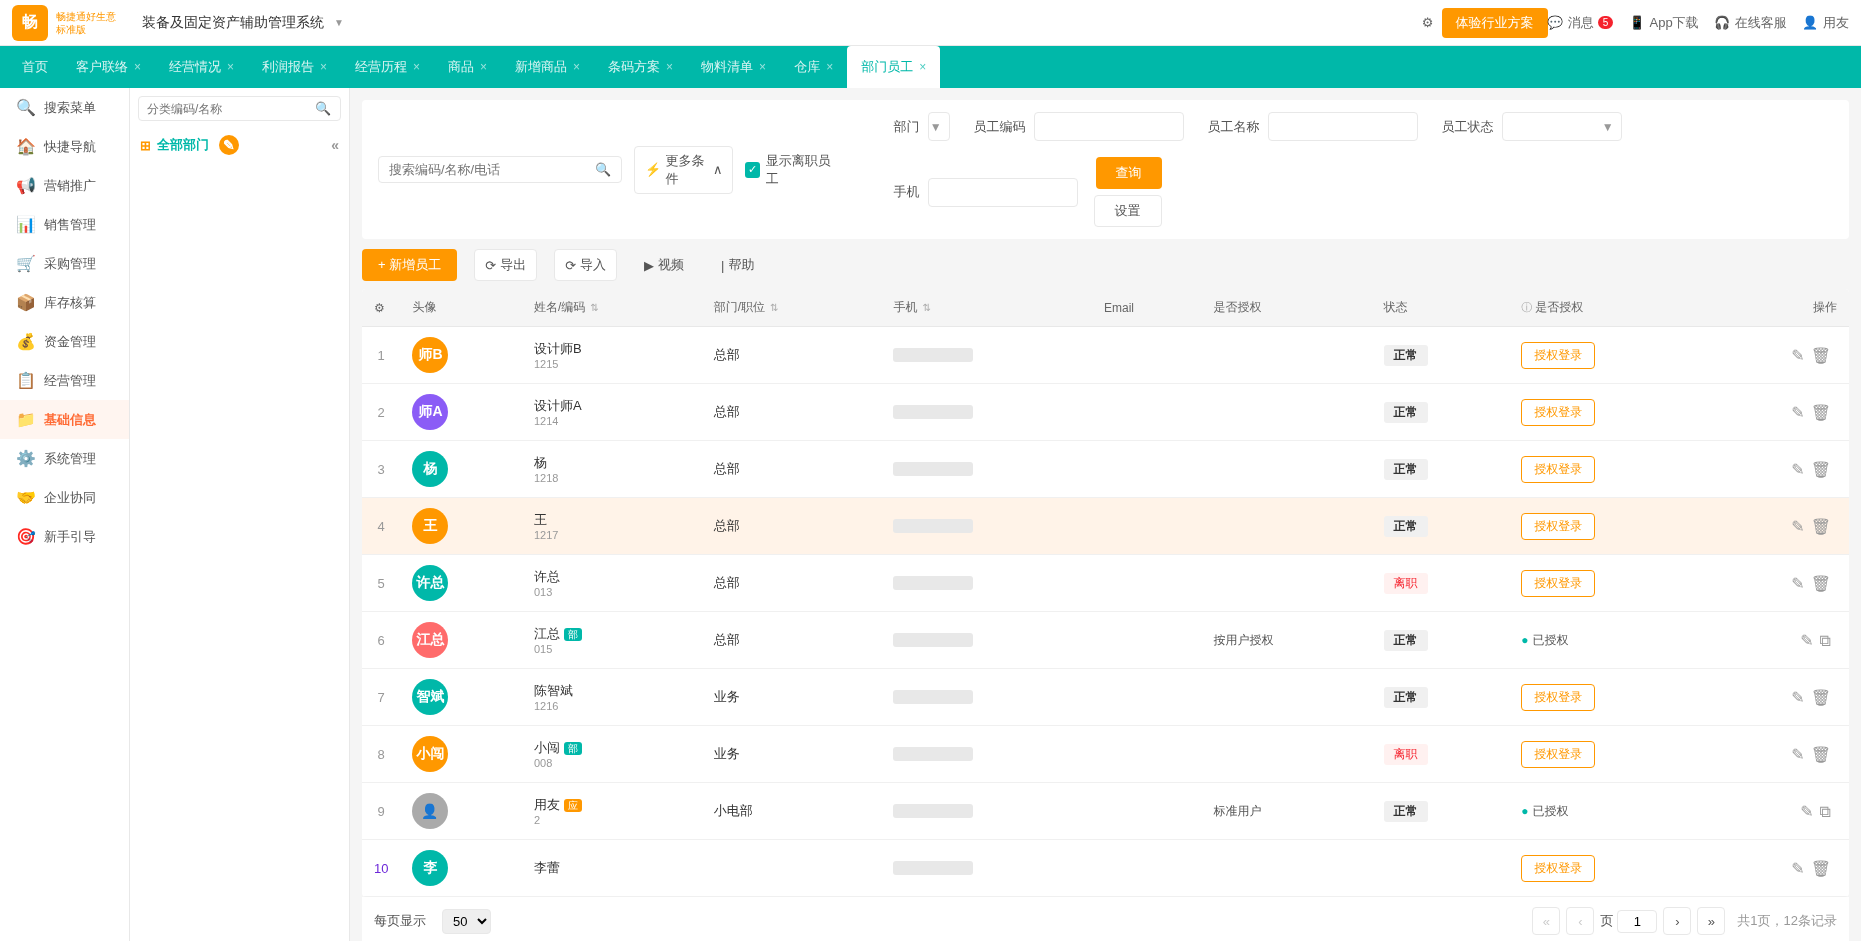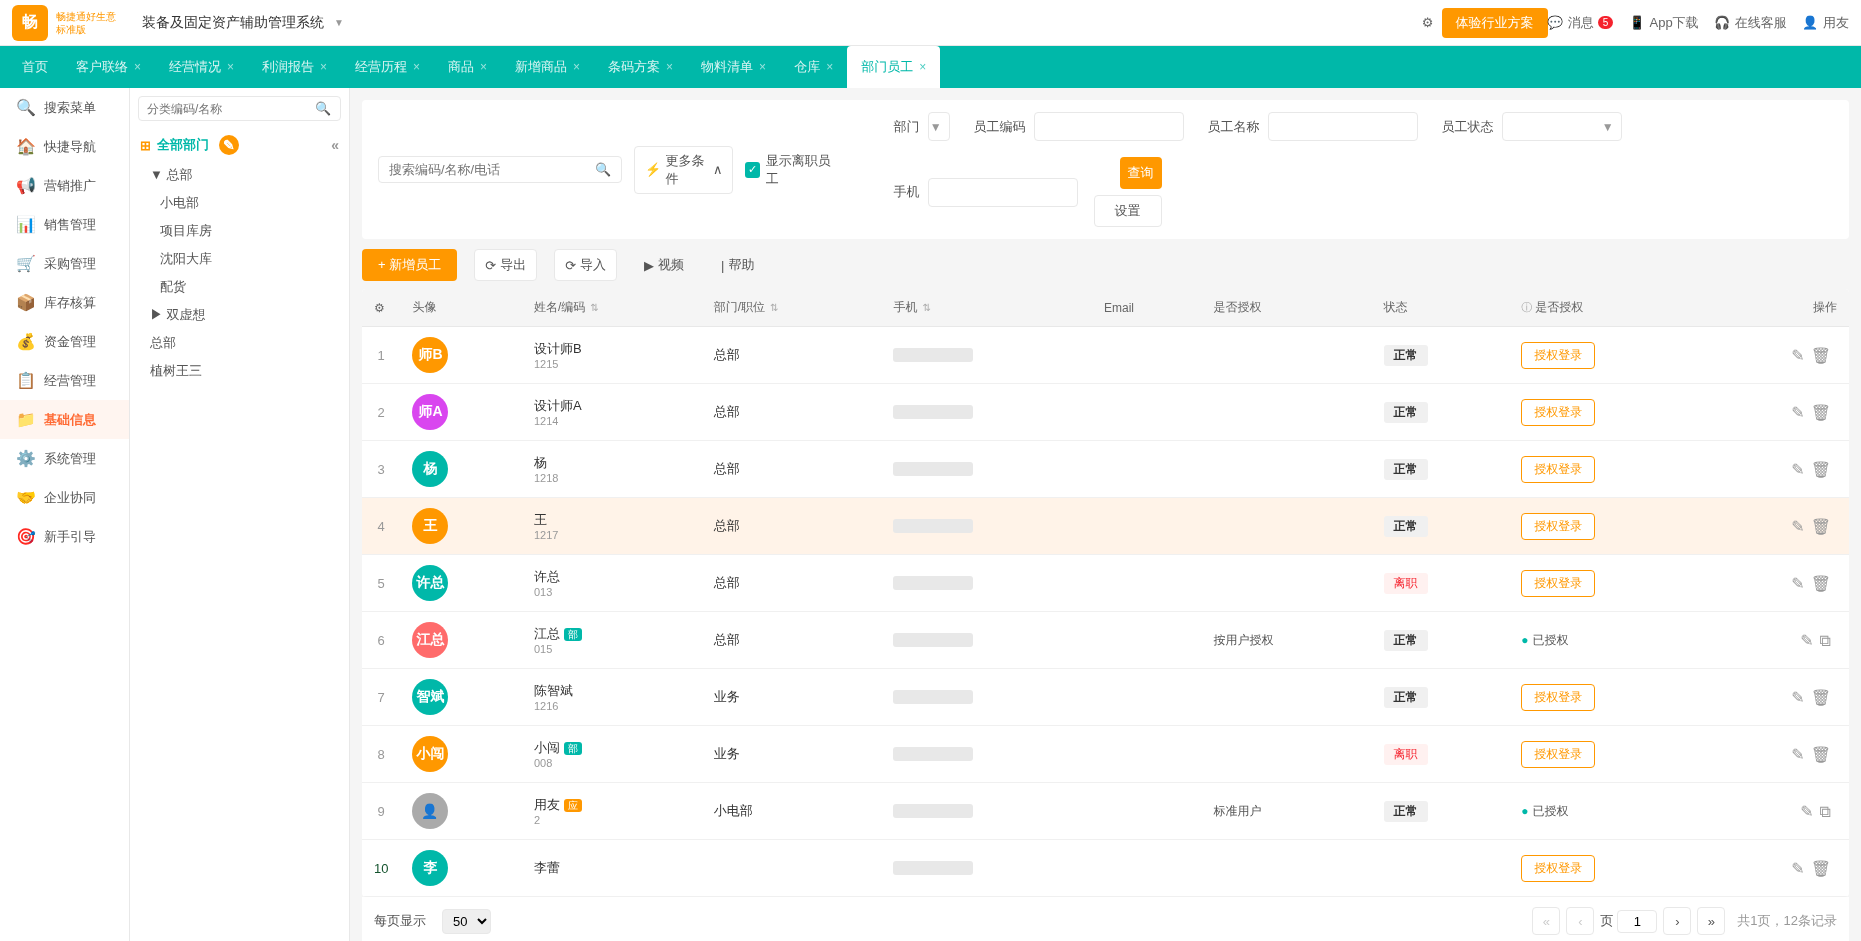--- a/index.html
+++ b/index.html
@@ -60,21 +60,21 @@
     .show-resigned { display: flex; align-items: center; gap: 6px; font-size: 13px; color: #555; cursor: pointer; }
     .checkbox-checked { width: 16px; height: 16px; background: #00b8a9; border-radius: 3px; display: flex; align-items: center; justify-content: center; color: #fff; font-size: 11px; }
     .filter-row { display: flex; align-items: center; gap: 8px; }
     .filter-label { font-size: 13px; color: #555; white-space: nowrap; width: 60px; text-align: right; }
     .filter-input { flex: 1; border: 1px solid #e8e8e8; border-radius: 4px; padding: 6px 10px; font-size: 13px; outline: none; }
     .filter-select { flex: 1; border: 1px solid #e8e8e8; border-radius: 4px; padding: 6px 10px; font-size: 13px; outline: none; background: #fff; appearance: none; position: relative; }
     .select-wrapper { flex: 1; position: relative; display: flex; align-items: center; }
     .select-wrapper select { width: 100%; border: 1px solid #e8e8e8; border-radius: 4px; padding: 6px 10px; font-size: 13px; outline: none; background: #fff; appearance: none; }
     .select-arrow { position: absolute; right: 8px; color: #999; font-size: 12px; pointer-events: none; }
     .filter-actions { display: flex; flex-direction: column; gap: 6px; align-items: flex-end; justify-content: center; }
-    .btn-query { background: #ff9800; color: #fff; border: none; border-radius: 4px; padding: 7px 8px; cursor: pointer; font-size: 13px; }
+    .btn-query { background: #ff9800; color: #fff; border: none; border-radius: 4px; padding: 7px 20px; cursor: pointer; font-size: 13px; }
     .btn-reset { background: #fff; color: #555; border: 1px solid #e8e8e8; border-radius: 4px; padding: 6px 20px; cursor: pointer; font-size: 13px; }
 
     
     .table-toolbar { display: flex; align-items: center; margin-bottom: 8px; gap: 17px; }
     .btn-add { background: #ff9800; color: #fff; border: none; border-radius: 4px; padding: 7px 16px; cursor: pointer; font-size: 13px; display: flex; align-items: center; gap: 4px; }
     .btn-export, .btn-import { display: flex; align-items: center; gap: 4px; color: #555; cursor: pointer; font-size: 13px; padding: 6px 10px; border: 1px solid #e8e8e8; border-radius: 4px; background: #fff; }
     .btn-view { display: flex; align-items: center; gap: 4px; color: #555; cursor: pointer; font-size: 13px; padding: 6px 10px; }
 
     
     .data-table { background: #fff; border-radius: 4px; overflow: hidden; }
@@ -223,30 +223,20 @@
       <div class="dept-search">
         <input type="text" placeholder="分类编码/名称" style="">
         <span>🔍</span>
       </div>
       <div class="dept-all">
         <span class="dot-icon">⊞</span>
         <span>全部部门</span>
         <span style="margin-left:4px;font-size:14px;background:#ff9800;color:#fff;border-radius:50%;width:20px;height:20px;display:inline-flex;align-items:center;justify-content:center;">✎</span>
         <span class="collapse-btn">«</span>
       </div>
-      <div id="dept-tree-nodes">
-          <div class="dept-node indent0"><span>▼ 总部</span></div>
-          <div class="dept-node indent1"><span>小电部</span></div>
-          <div class="dept-node indent1"><span>项目库房</span></div>
-          <div class="dept-node indent1"><span>沈阳大库</span></div>
-          <div class="dept-node indent1"><span>配货</span></div>
-          <div class="dept-node indent0"><span>▶ 双虚想</span></div>
-          <div class="dept-node indent0"><span>总部</span></div>
-          <div class="dept-node indent0"><span>植树王三</span></div>
-        </div>
     </div>
 
     <div class="main-panel">
 
       <div class="filter-bar">
         <div class="search-box">
           <input type="text" placeholder="搜索编码/名称/电话" style="">
           <span>🔍</span>
         </div>
         <div class="more-filter">
@@ -357,21 +347,21 @@
                 </td>
     <td></td>
     <td></td>
     <td><span class="status-normal">正常</span></td>
     <td><button class="auth-btn">授权登录</button></td>
     <td style="text-align:right;"><span class="op-btn">✎</span><span class="op-btn">🗑</span></td>
   </tr>
               <tr>
     <td style="color:#999;text-align:center;">2</td>
     <td>
-      <div class="avatar-circle" style="background:#d946ef;">师A</div>
+      <div class="avatar-circle" style="background:#8b5cf6;">师A</div>
     </td>
     <td>
       <div class="name-code">
         <span class="name-text">设计师A</span>
         <span class="code-text">1214</span>
       </div>
     </td>
     <td>总部</td>
     <td>
                   <div class="phone-blur"></div>
@@ -527,21 +517,21 @@
                 </td>
     <td></td>
     <td><span class="by-user">标准用户</span></td>
     <td><span class="status-normal">正常</span></td>
     <td>
                   <span class="authorized"><span class="dot">●</span>已授权</span>
                 </td>
     <td style="text-align:right;"><span class="op-btn">✎</span><span class="op-btn">⧉</span></td>
   </tr>
               <tr>
-    <td style="color:#14532d;text-align:center;">10</td>
+    <td style="color:#6d28d9;text-align:center;">10</td>
     <td>
       <div class="avatar-circle" style="background:#00b8a9;">李</div>
     </td>
     <td>
       <div class="name-code">
         <span class="name-text">李蕾</span>
         <span class="code-text"></span>
       </div>
     </td>
     <td></td>

